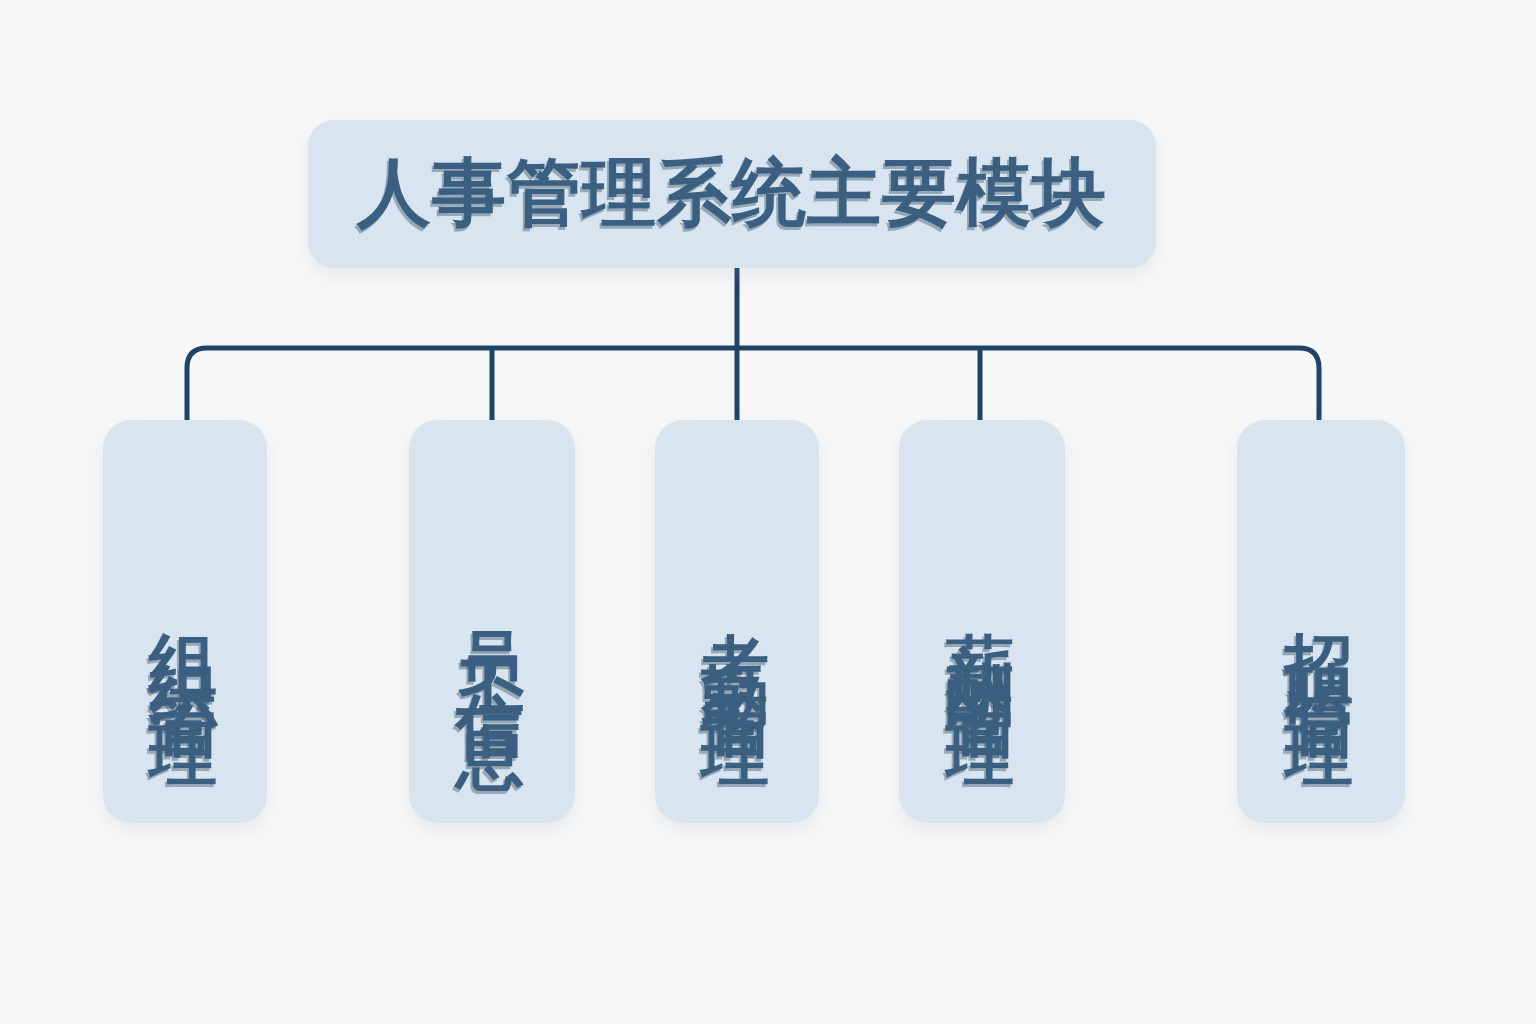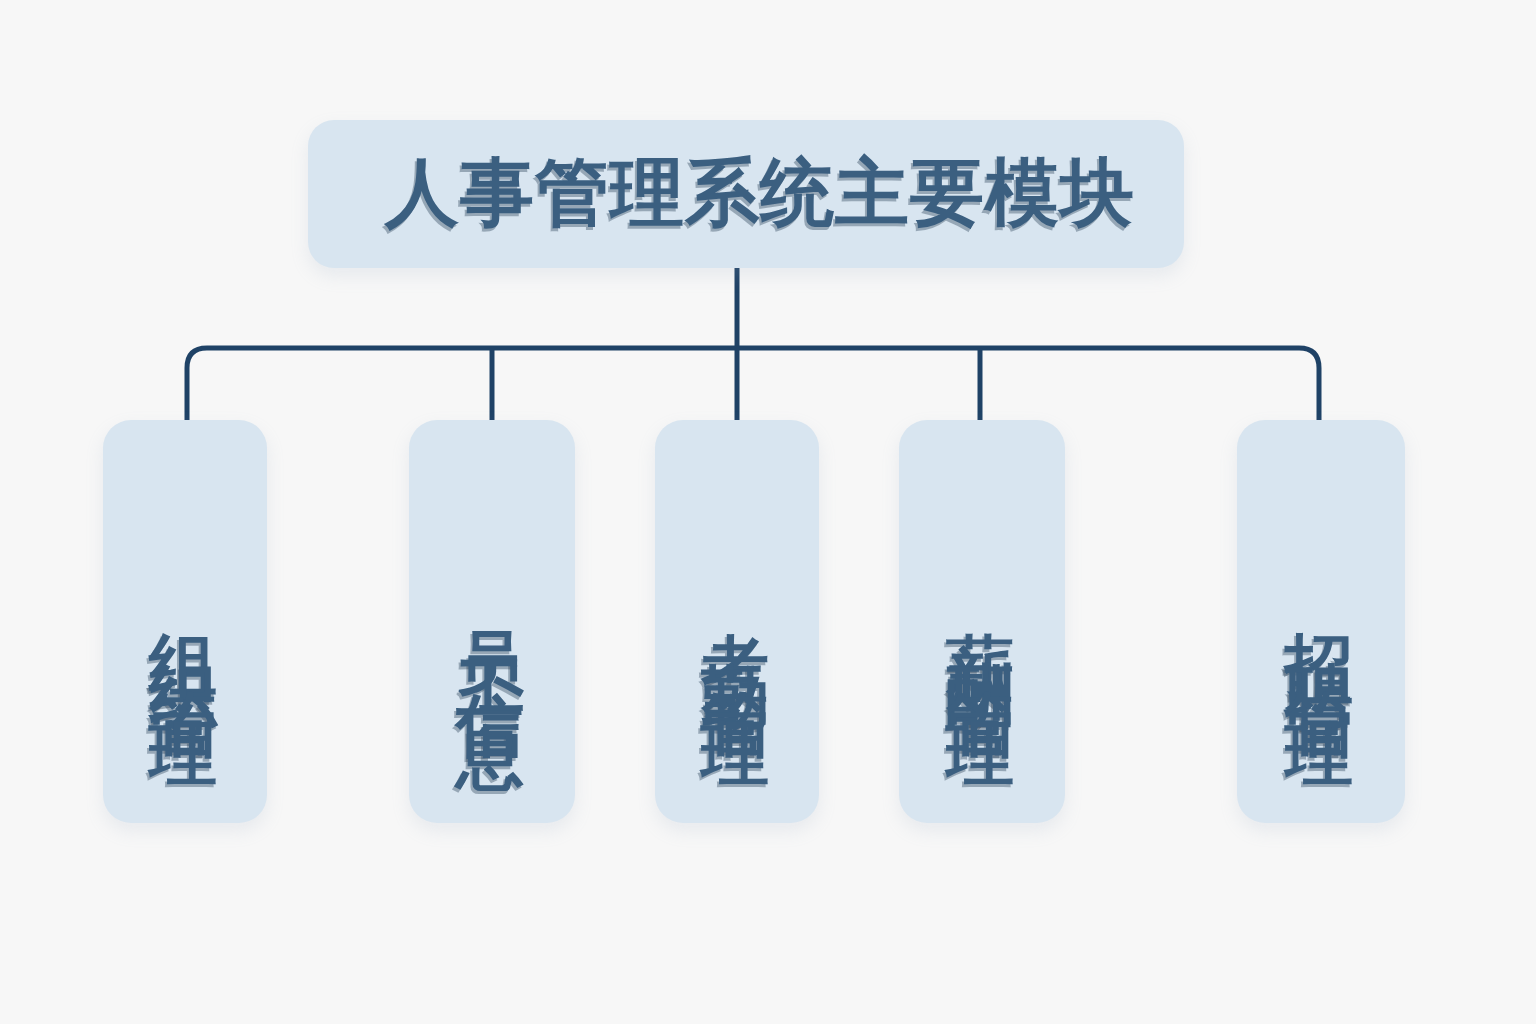--- a/index.html
+++ b/index.html
@@ -31,21 +31,20 @@
     align-items: center;
     justify-content: center;
     box-shadow: 0 8px 18px rgba(150, 170, 190, 0.16);
   }
   .title-node {
     left: 308px;
     top: 120px;
     width: 848px;
     height: 148px;
     border-radius: 26px;
-    padding-left: 28px;
   }
   .title-text {
     font-size: 74px;
     font-weight: bold;
     color: #3b5f80;
     letter-spacing: 1px;
     white-space: nowrap;
     text-shadow: -2px 3px 0 rgba(30, 52, 74, 0.35);
   }
   .module-node {

